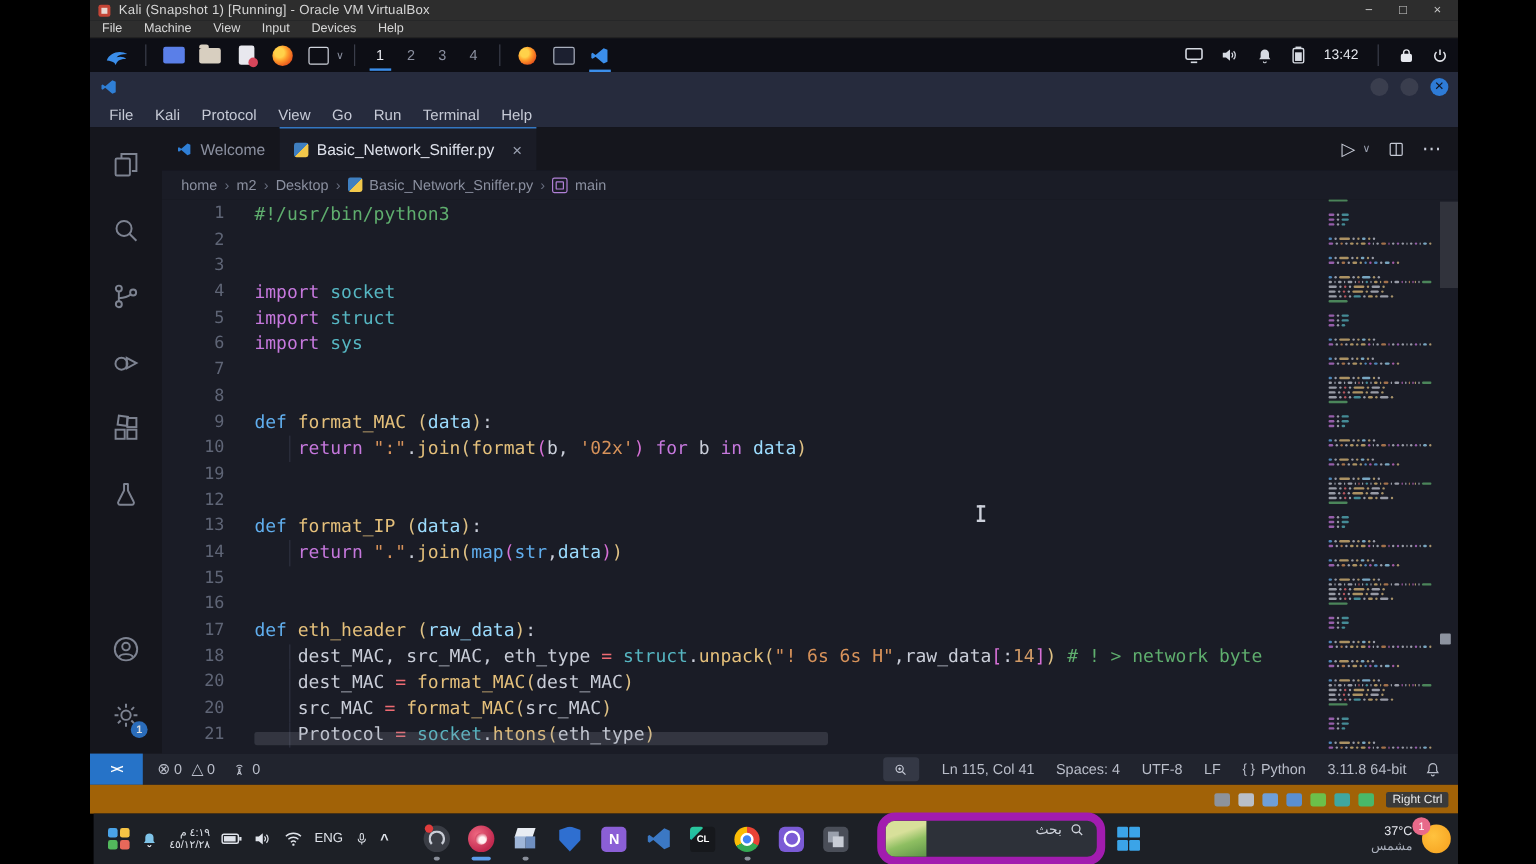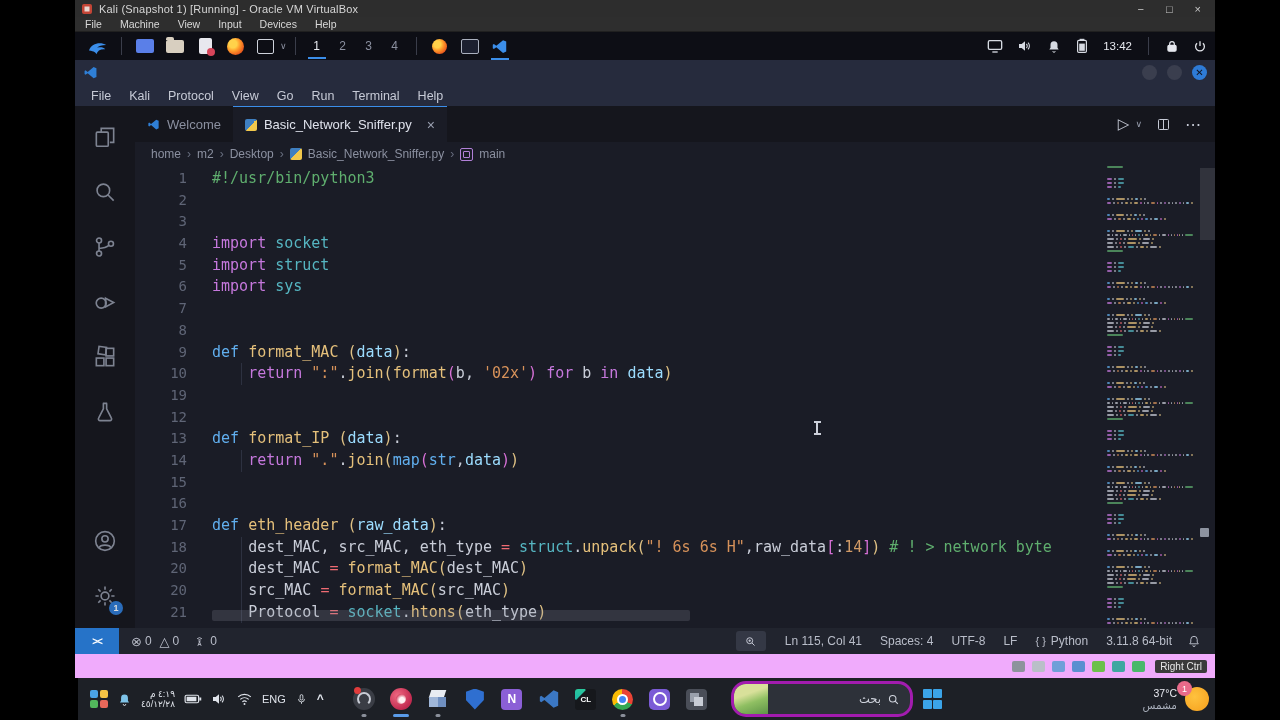--- a/index.html
+++ b/index.html
@@ -82,36 +82,36 @@
   #mm-slider{position:absolute;right:0;top:2px;width:15px;height:72px;background:rgba(255,255,255,.10)}
   #ovr-mark{position:absolute;right:6px;top:362px;width:9px;height:9px;background:#8d93a0;border-radius:1px}
   #hscroll{position:absolute;left:77px;top:444px;width:478px;height:11px;background:rgba(140,145,160,.22);border-radius:2px}
 
   #statusbar{left:0;top:628px;width:1140px;height:26px;background:#21242e;display:flex;align-items:center;color:#b9bdc9;font-size:12px}
   #remote{width:44px;height:26px;background:#2673c8;color:#fff;display:flex;align-items:center;justify-content:center;font-weight:bold;font-size:10px;letter-spacing:-1px}
   .sb{display:flex;align-items:center;gap:4px;padding:0 7px}
   #sb-right{margin-left:auto;display:flex;align-items:center;gap:4px;padding-right:10px}
   #sb-zoom{background:#343845;border-radius:3px;width:30px;height:20px;display:flex;align-items:center;justify-content:center;margin-right:8px}
 
-  #vb-status{left:0;top:654px;width:1140px;height:24px;background:#f0abfc;display:flex;align-items:center;justify-content:flex-end;gap:7px;padding-right:8px;box-sizing:border-box}
+  #vb-status{left:0;top:654px;width:1140px;height:24px;background:#a16207;display:flex;align-items:center;justify-content:flex-end;gap:7px;padding-right:8px;box-sizing:border-box}
   .vbs{width:13px;height:11px;border-radius:2px}
   #vb-hint{color:#e8e8e8;font-size:10px;background:#3a3a3a;padding:1px 5px;border-radius:2px;margin-left:3px}
 
   
   #wtb{left:78px;top:678px;width:1137px;height:42px;background:#1d2026;display:flex;align-items:center}
   .tray{display:flex;align-items:center;gap:9px;padding-left:12px;color:#dfe3ea}
   .tray svg{stroke:#dfe3ea;fill:none;stroke-width:1.6}
   #clockbox{font-size:9px;line-height:10px;text-align:right;color:#dfe3ea;direction:rtl}
   .widg{display:grid;grid-template-columns:8px 8px;grid-template-rows:8px 8px;gap:2px}
   .widg i{border-radius:2px}
   #apps{display:flex;align-items:center;gap:13px;margin-left:28px}
   .app{width:24px;height:24px;display:flex;align-items:center;justify-content:center;position:relative}
   .app .dot{position:absolute;bottom:-6px;left:50%;transform:translateX(-50%);width:5px;height:3px;border-radius:2px;background:#8a8f9a}
   .app .bar{position:absolute;bottom:-6px;left:50%;transform:translateX(-50%);width:16px;height:3px;border-radius:2px;background:#5a9be8}
-  #searchbox{margin-left:22px;width:176px;height:30px;background:#2d3139;border:3px solid #a21caf;border-radius:15px;display:flex;align-items:center;overflow:hidden}
+  #searchbox{margin-left:22px;width:176px;height:30px;background:#2d3139;border:7px solid #a21caf;border-radius:15px;display:flex;align-items:flex-start;overflow:hidden}
   #search-thumb{width:34px;height:30px;background:linear-gradient(160deg,#d8e09a 0 35%,#8fbf62 60%,#5d9447 100%)}
   #search-right{margin-left:auto;display:flex;align-items:center;gap:6px;padding-right:10px;color:#cfd3dc;font-size:11.5px;direction:rtl}
   #startbtn{margin-left:10px;display:grid;grid-template-columns:9px 9px;grid-template-rows:9px 9px;gap:1.5px}
   #startbtn i{background:#3ba4e8;border-radius:1px}
   #weather{margin-left:auto;display:flex;align-items:center;gap:8px;padding-right:6px;direction:rtl}
   #sun{width:24px;height:24px;border-radius:50%;background:radial-gradient(circle at 40% 40%,#ffc23e,#f59f1d);position:relative}
   #wbadge{position:absolute;top:-6px;left:-8px;min-width:15px;height:15px;border-radius:8px;background:#e86a8a;color:#fff;font-size:9px;display:flex;align-items:center;justify-content:center}
   #wtext{text-align:right;color:#e8eaf0;font-size:10.5px;line-height:12px}
   #wtext .cond{color:#aab0bc}
 

